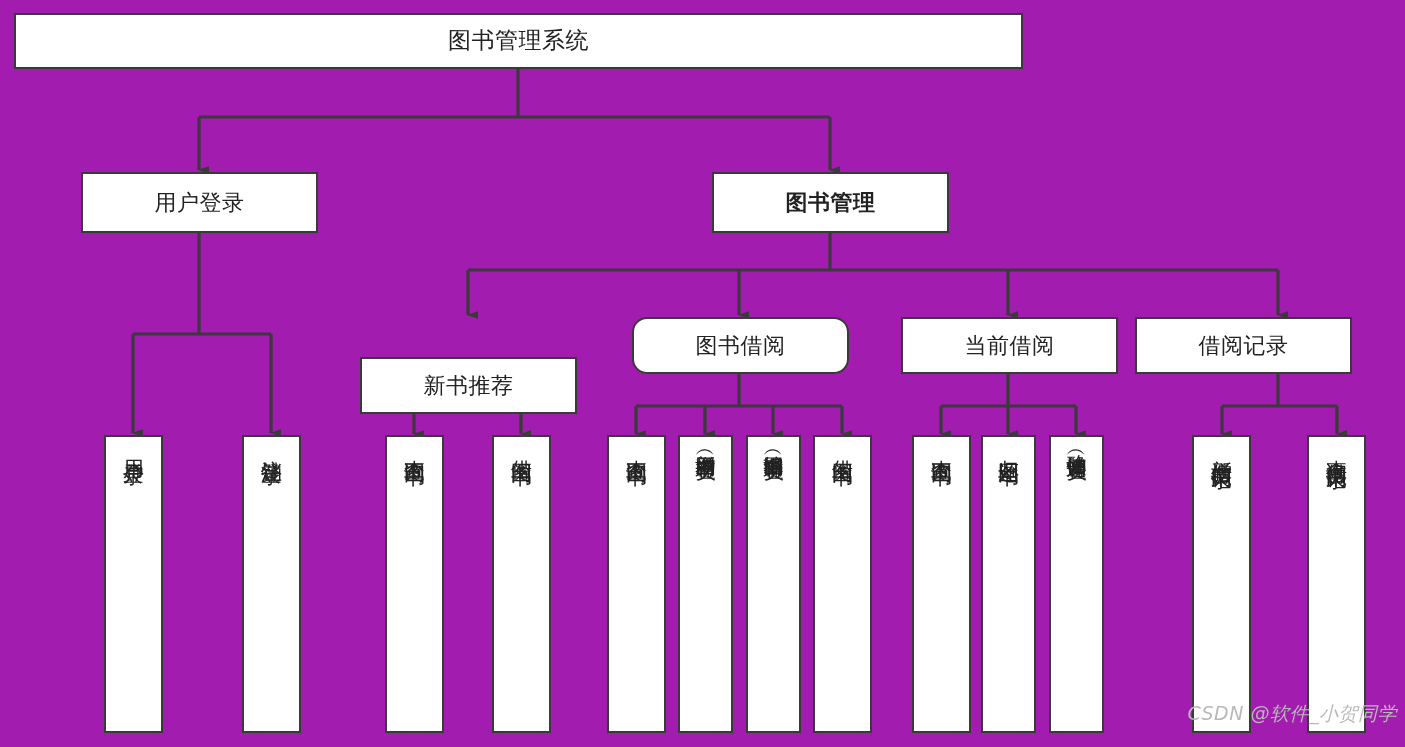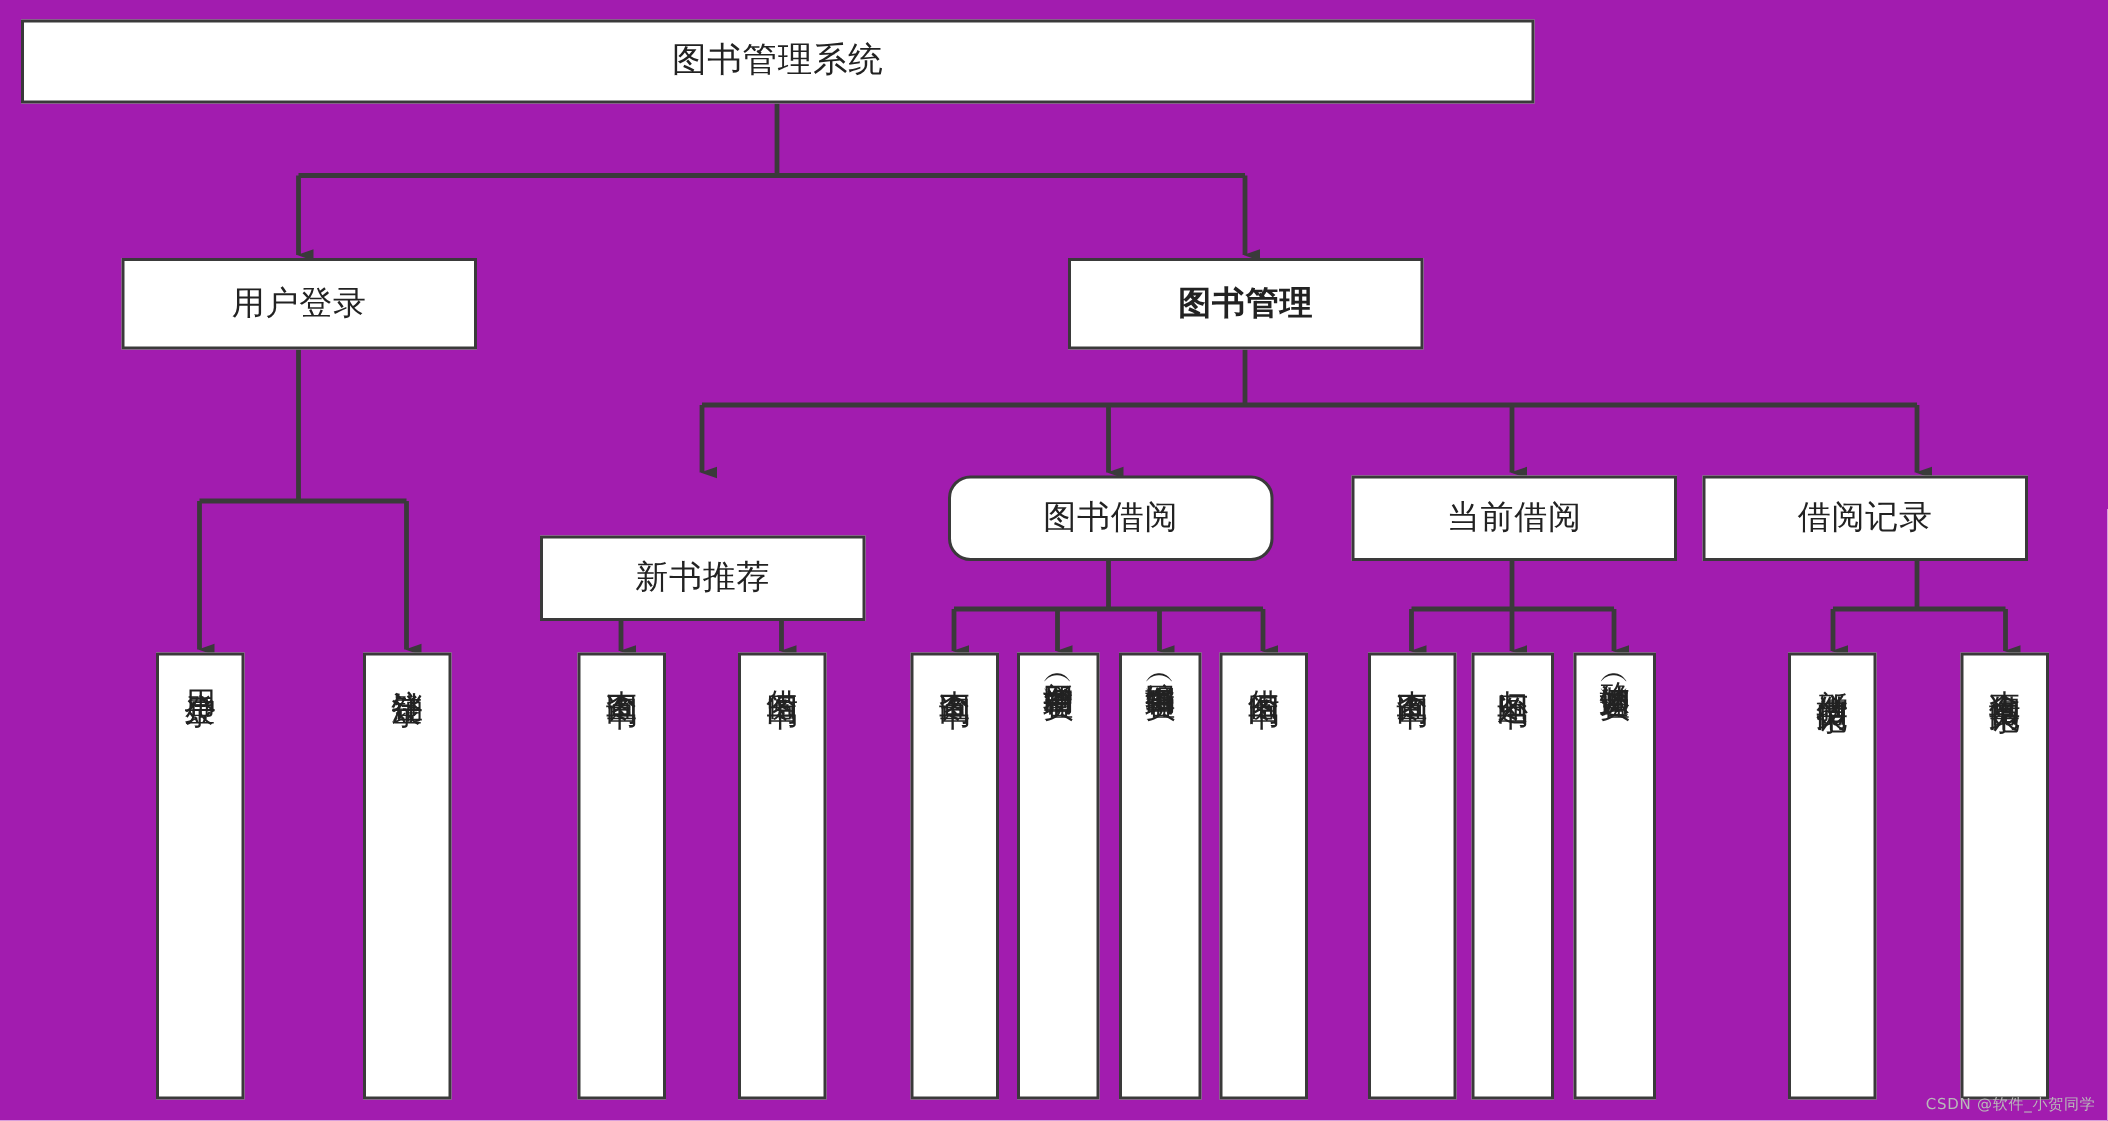--- a/index.html
+++ b/index.html
@@ -67,27 +67,28 @@
     letter-spacing: 2px;
     white-space: nowrap;
   }
   .node.v.tall .node-label {
     font-size: 20px;
     letter-spacing: 1px;
   }
   .watermark {
     position: absolute;
     right: 8px;
-    bottom: 4px;
-    font-size: 10px;
+    bottom: 20px;
+    font-size: 19px;
     color: #b9b9b9;
     letter-spacing: 0.5px;
     z-index: 5;
     white-space: nowrap;
     font-family: "DejaVu Sans", "Liberation Sans", sans-serif;
+    font-style: italic;
   }
 </style>
 </head>
 <body>
 
 <div id="diagram-root">
 
   <svg id="edges-layer" viewBox="0 0 1405 747" width="1405" height="747" xmlns="http://www.w3.org/2000/svg">
     <defs>
       <marker id="arrowhead" markerWidth="9" markerHeight="11" refX="4.2" refY="10" orient="auto" markerUnits="userSpaceOnUse">

